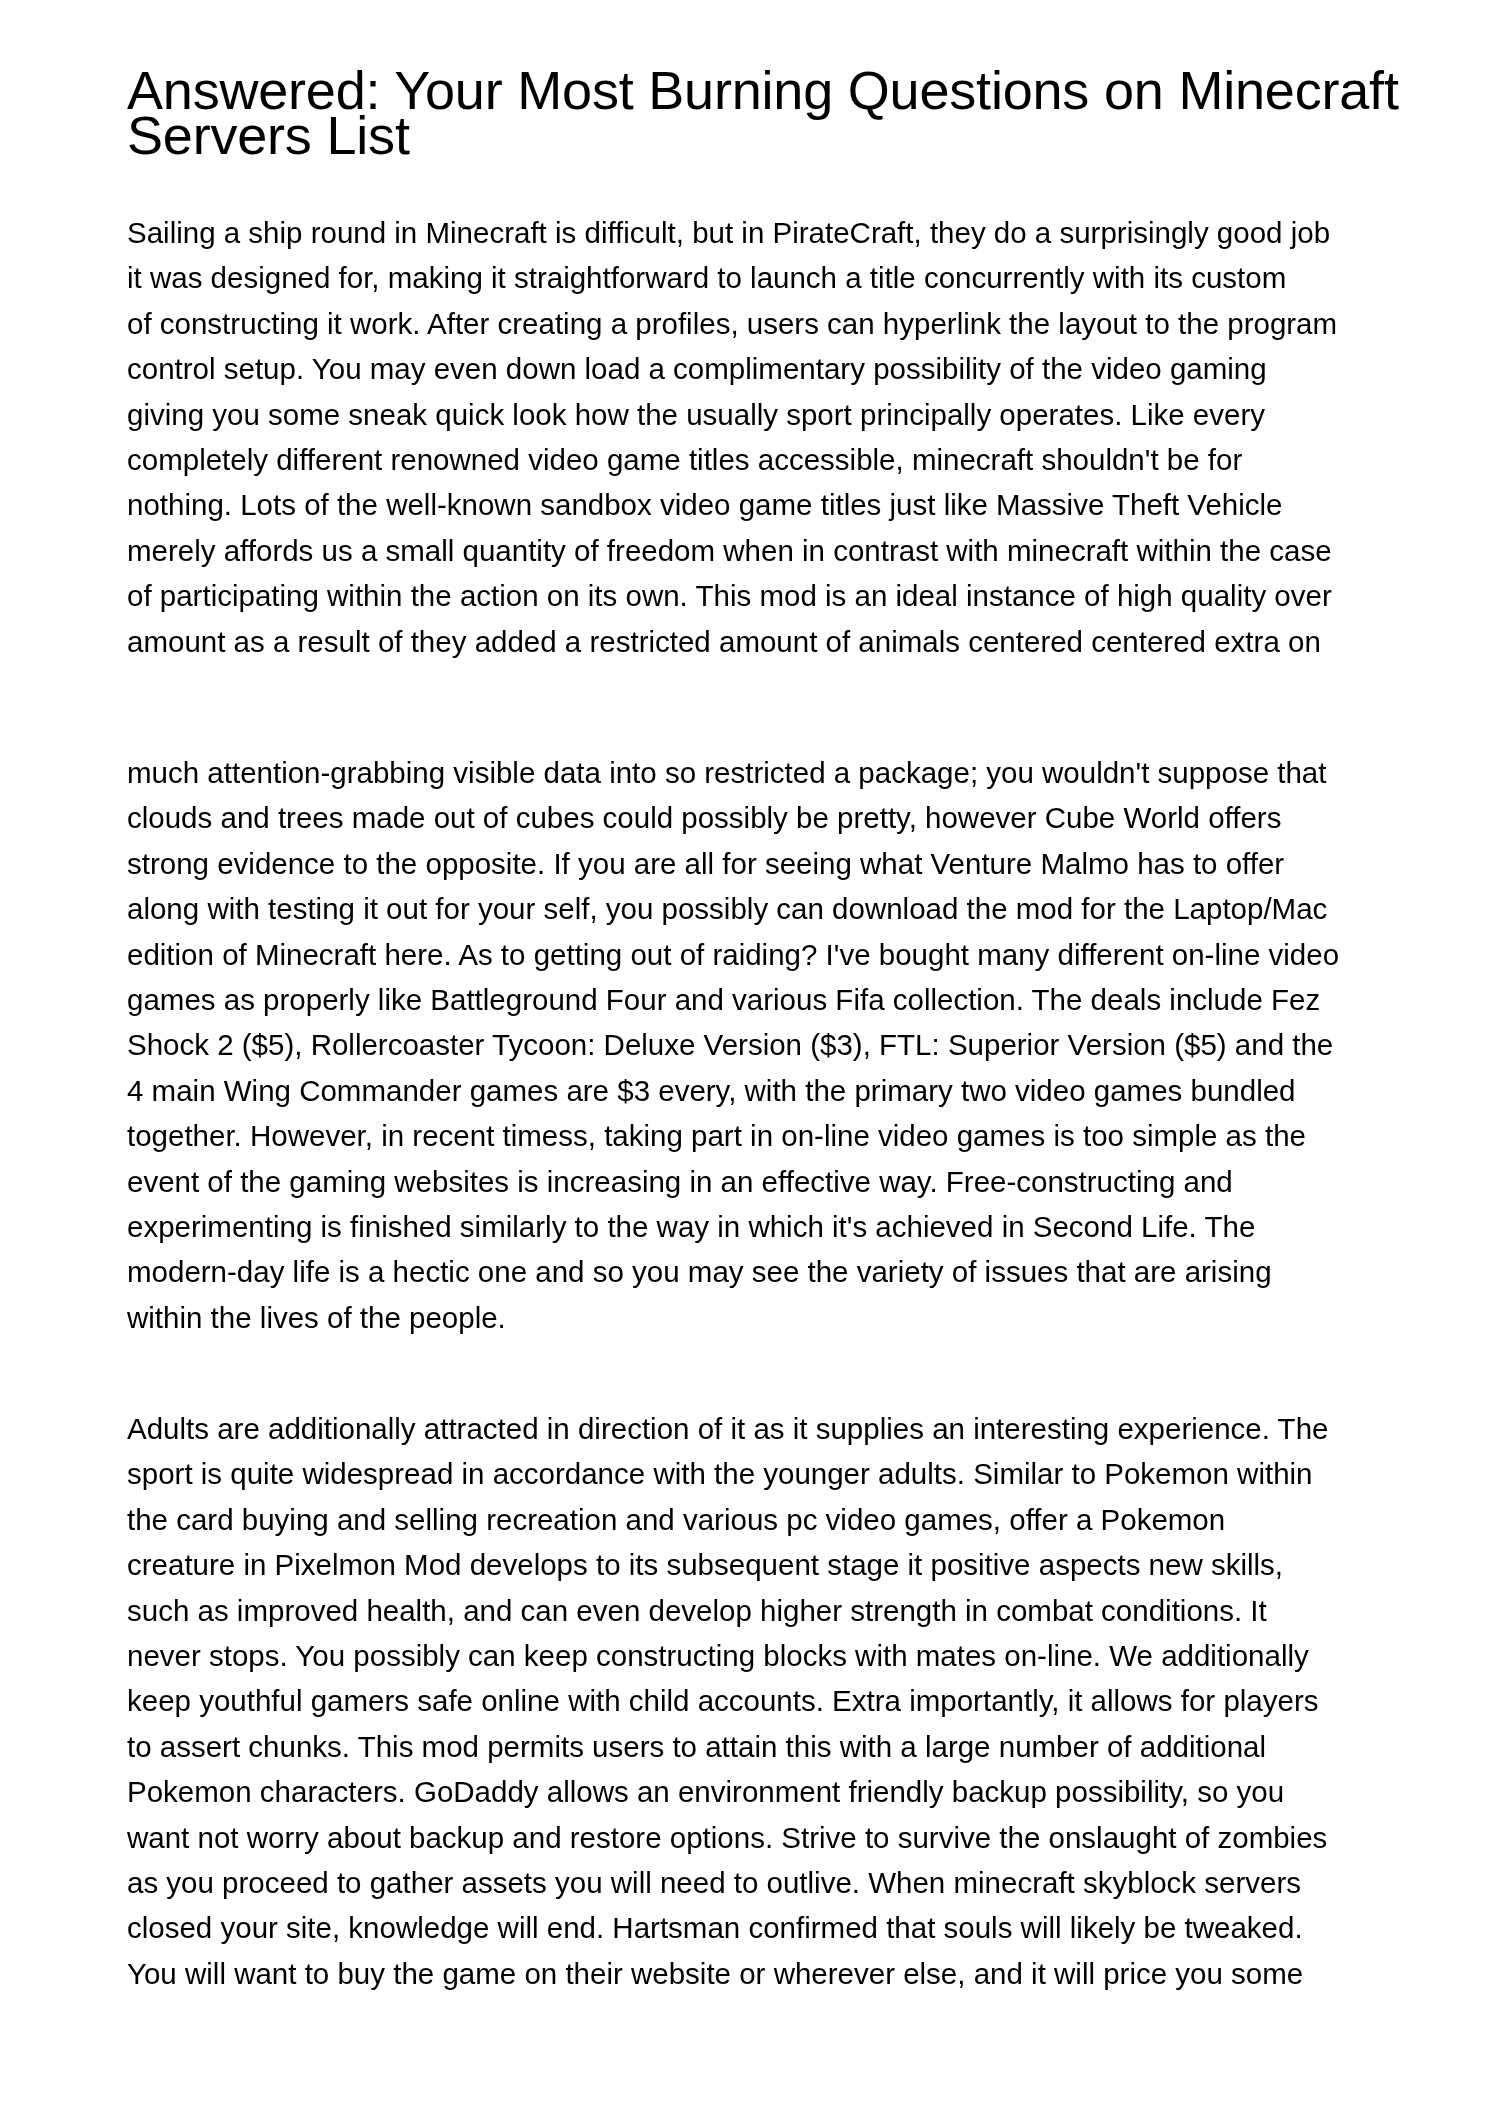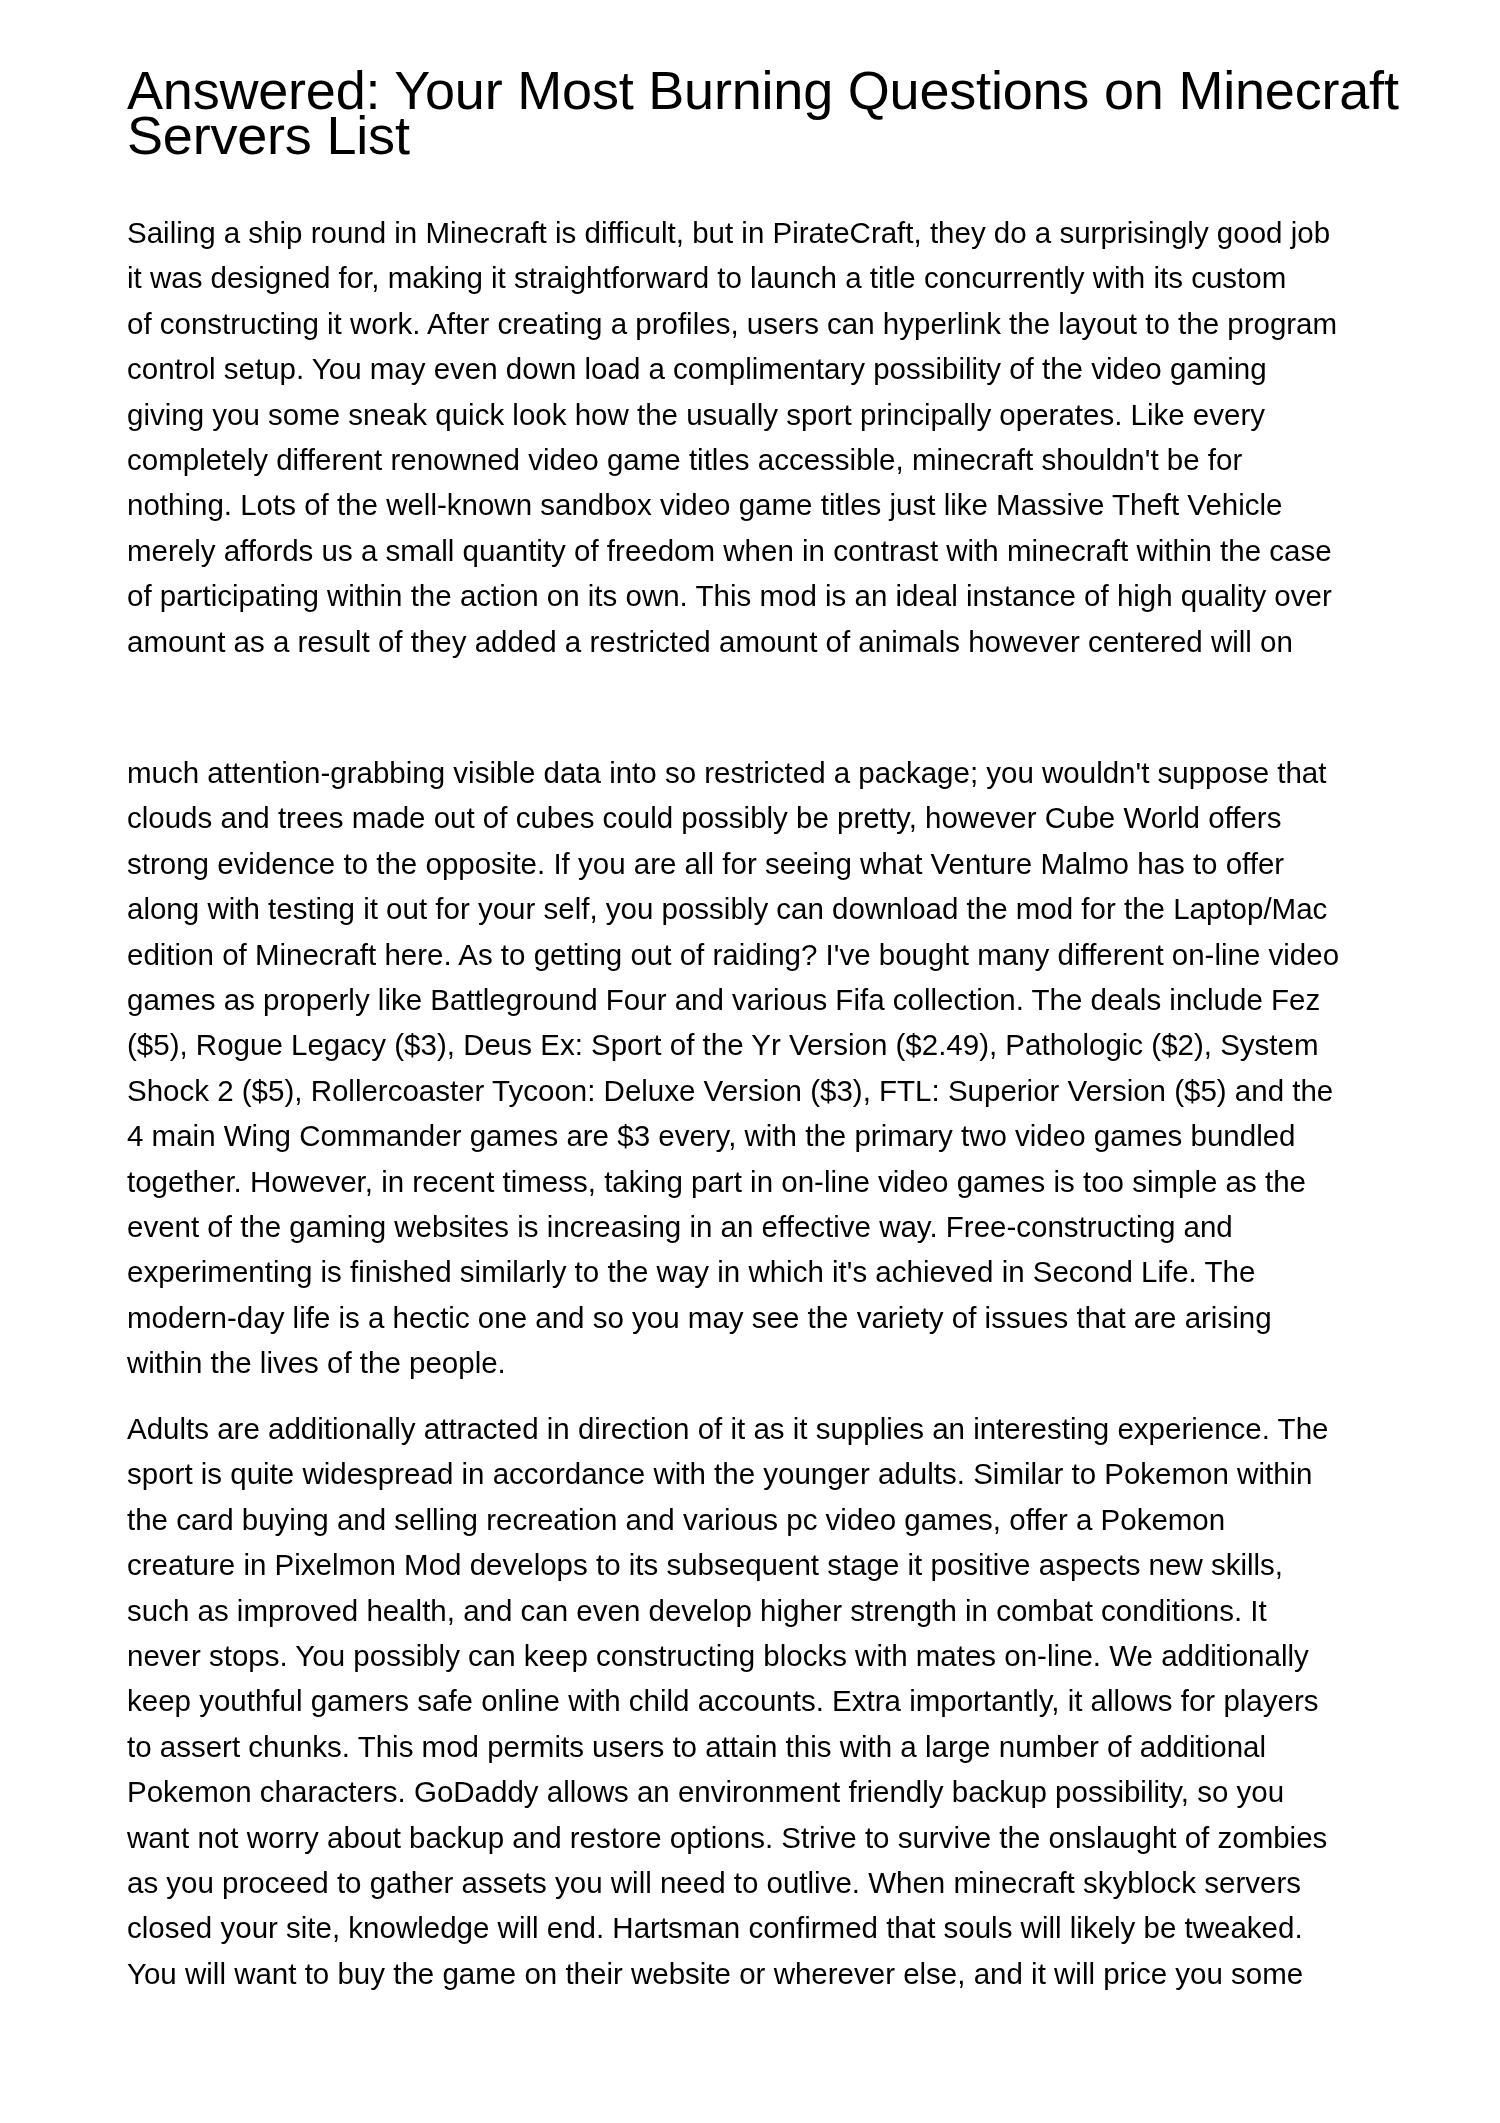--- a/index.html
+++ b/index.html
@@ -59,31 +59,30 @@
   <p class="para" id="p1">
     <span class="line">Sailing a ship round in Minecraft is difficult, but in PirateCraft, they do a surprisingly good job</span>
     <span class="line">it was designed for, making it straightforward to launch a title concurrently with its custom</span>
     <span class="line">of constructing it work. After creating a profiles, users can hyperlink the layout to the program</span>
     <span class="line">control setup. You may even down load a complimentary possibility of the video gaming</span>
     <span class="line">giving you some sneak quick look how the usually sport principally operates. Like every</span>
     <span class="line">completely different renowned video game titles accessible, minecraft shouldn't be for</span>
     <span class="line">nothing. Lots of the well-known sandbox video game titles just like Massive Theft Vehicle</span>
     <span class="line">merely affords us a small quantity of freedom when in contrast with minecraft within the case</span>
     <span class="line">of participating within the action on its own. This mod is an ideal instance of high quality over</span>
-    <span class="line">amount as a result of they added a restricted amount of animals however centered will on</span>
+    <span class="line">amount as a result of they added a restricted amount of animals centered centered extra on</span>
   </p>
 
   <p class="para" id="p2">
     <span class="line">much attention-grabbing visible data into so restricted a package; you wouldn't suppose that</span>
     <span class="line">clouds and trees made out of cubes could possibly be pretty, however Cube World offers</span>
     <span class="line">strong evidence to the opposite. If you are all for seeing what Venture Malmo has to offer</span>
     <span class="line">along with testing it out for your self, you possibly can download the mod for the Laptop/Mac</span>
     <span class="line">edition of Minecraft here. As to getting out of raiding? I've bought many different on-line video</span>
     <span class="line">games as properly like Battleground Four and various Fifa collection. The deals include Fez</span>
-    <span class="line">($5), Rogue Legacy ($3), Deus Ex: Sport of the Yr Version ($2.49), Pathologic ($2), System</span>
     <span class="line">Shock 2 ($5), Rollercoaster Tycoon: Deluxe Version ($3), FTL: Superior Version ($5) and the</span>
     <span class="line">4 main Wing Commander games are $3 every, with the primary two video games bundled</span>
     <span class="line">together. However, in recent timess, taking part in on-line video games is too simple as the</span>
     <span class="line">event of the gaming websites is increasing in an effective way. Free-constructing and</span>
     <span class="line">experimenting is finished similarly to the way in which it's achieved in Second Life. The</span>
     <span class="line">modern-day life is a hectic one and so you may see the variety of issues that are arising</span>
     <span class="line">within the lives of the people.</span>
   </p>
 
   <p class="para" id="p3">

